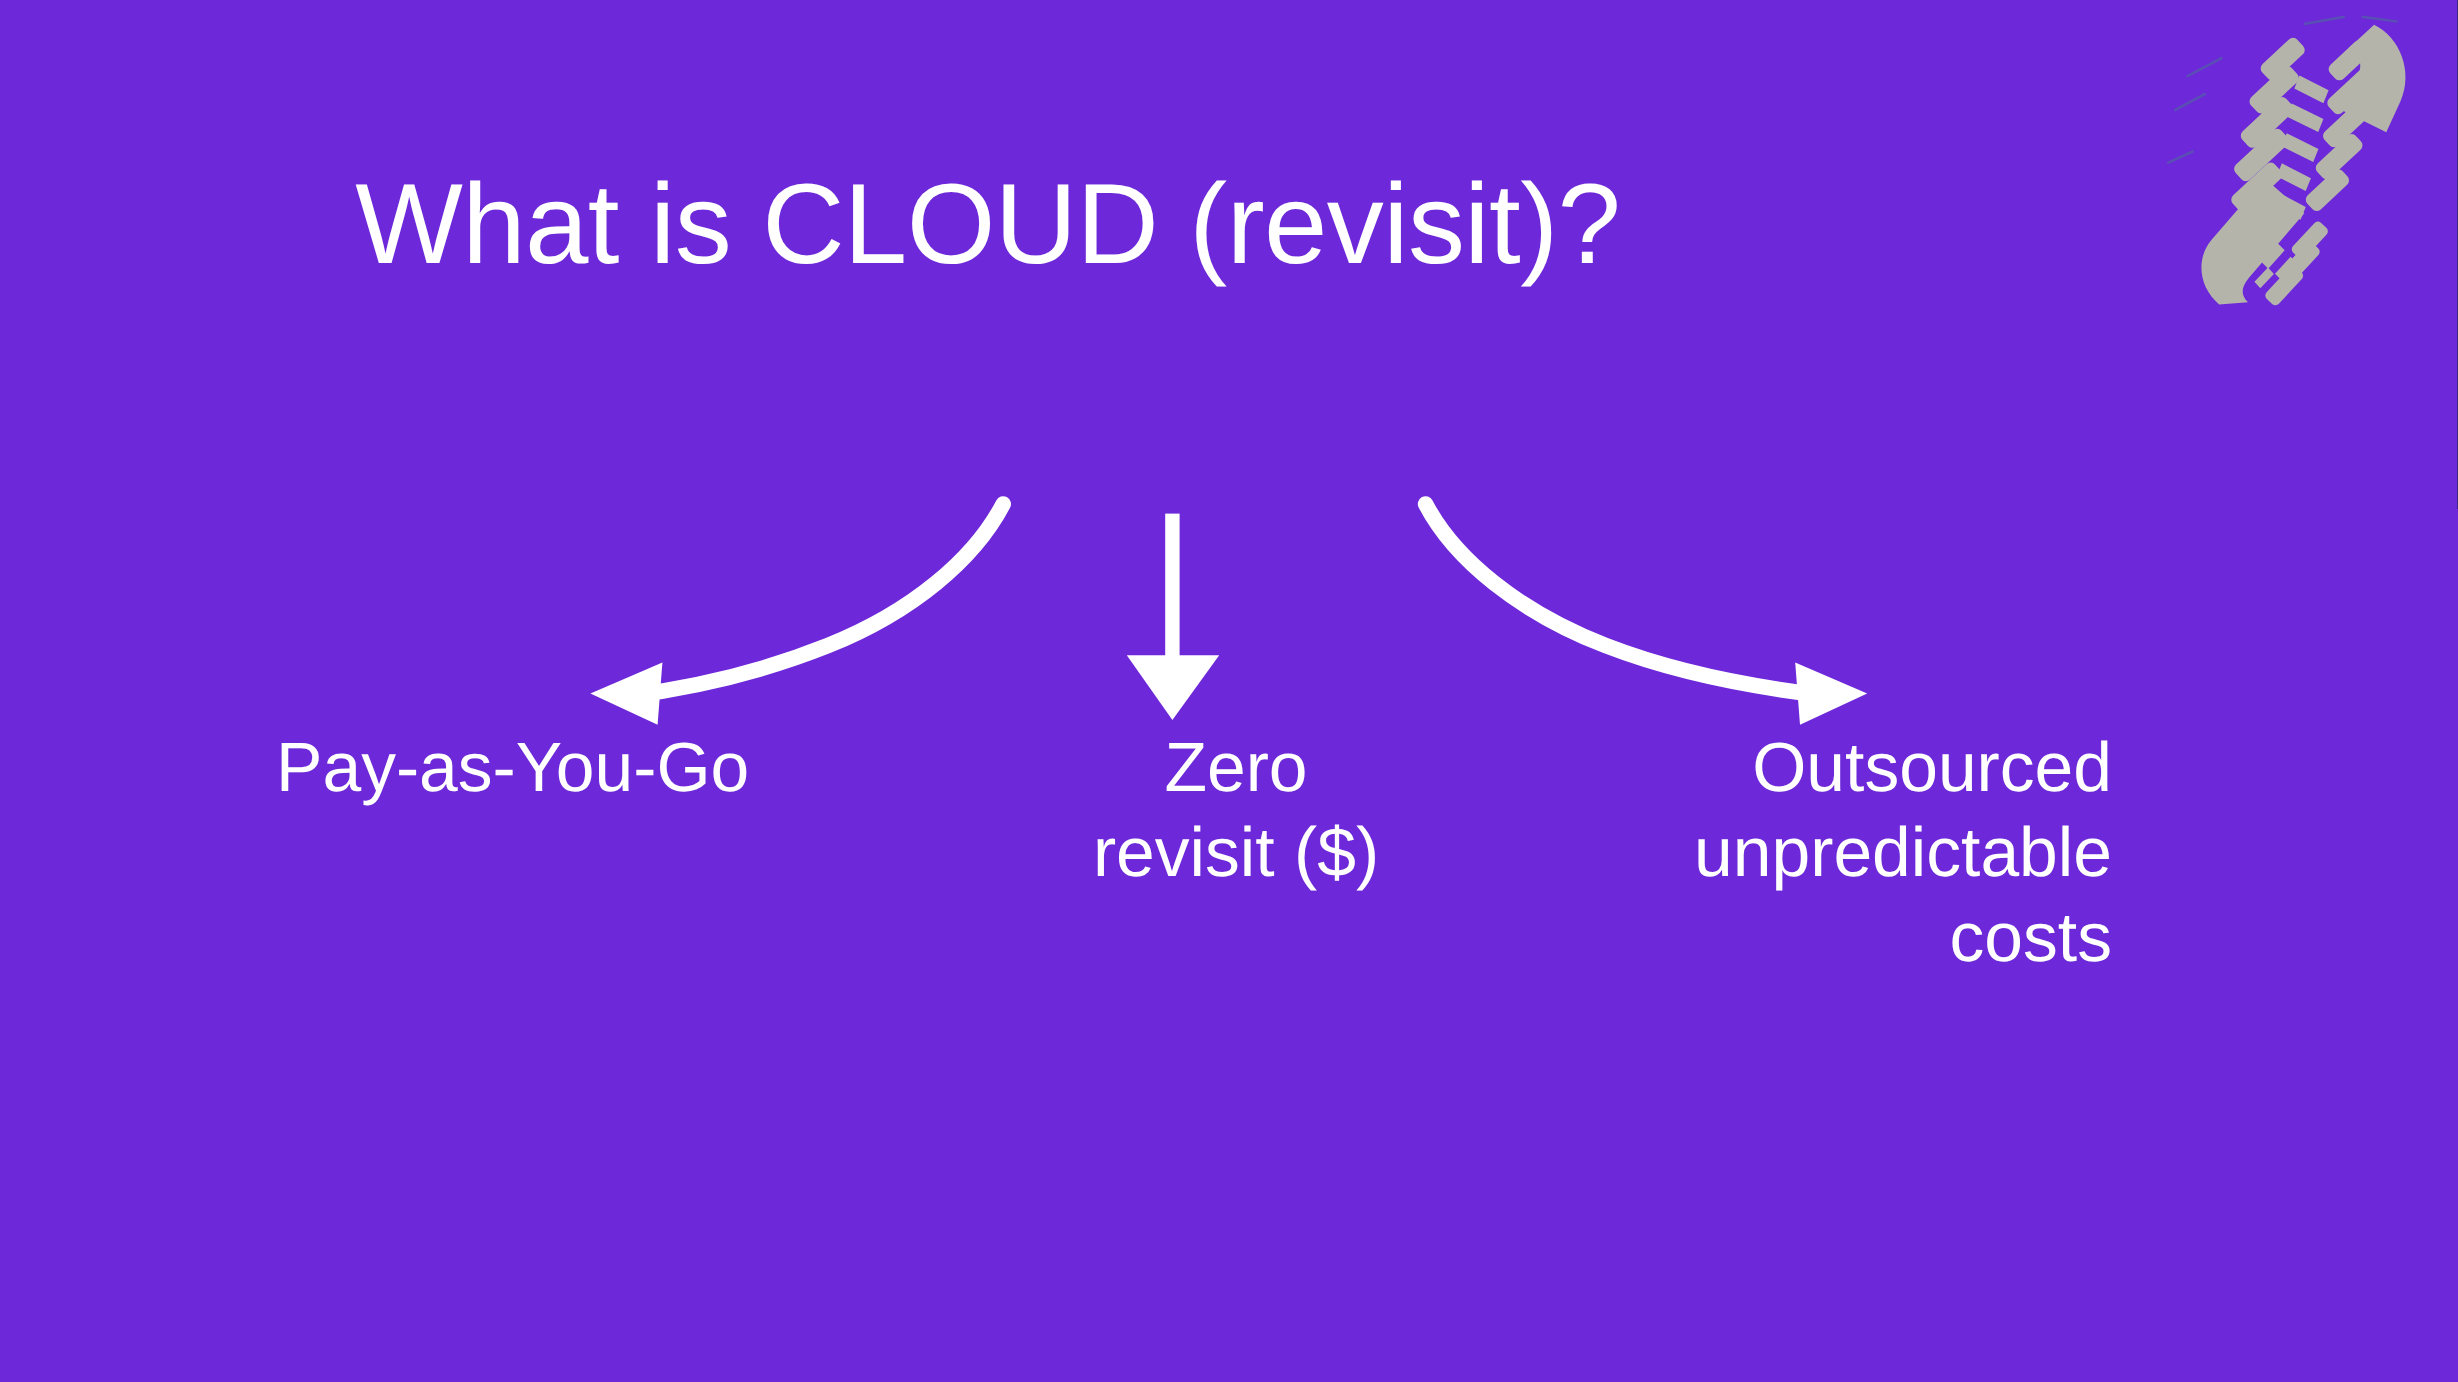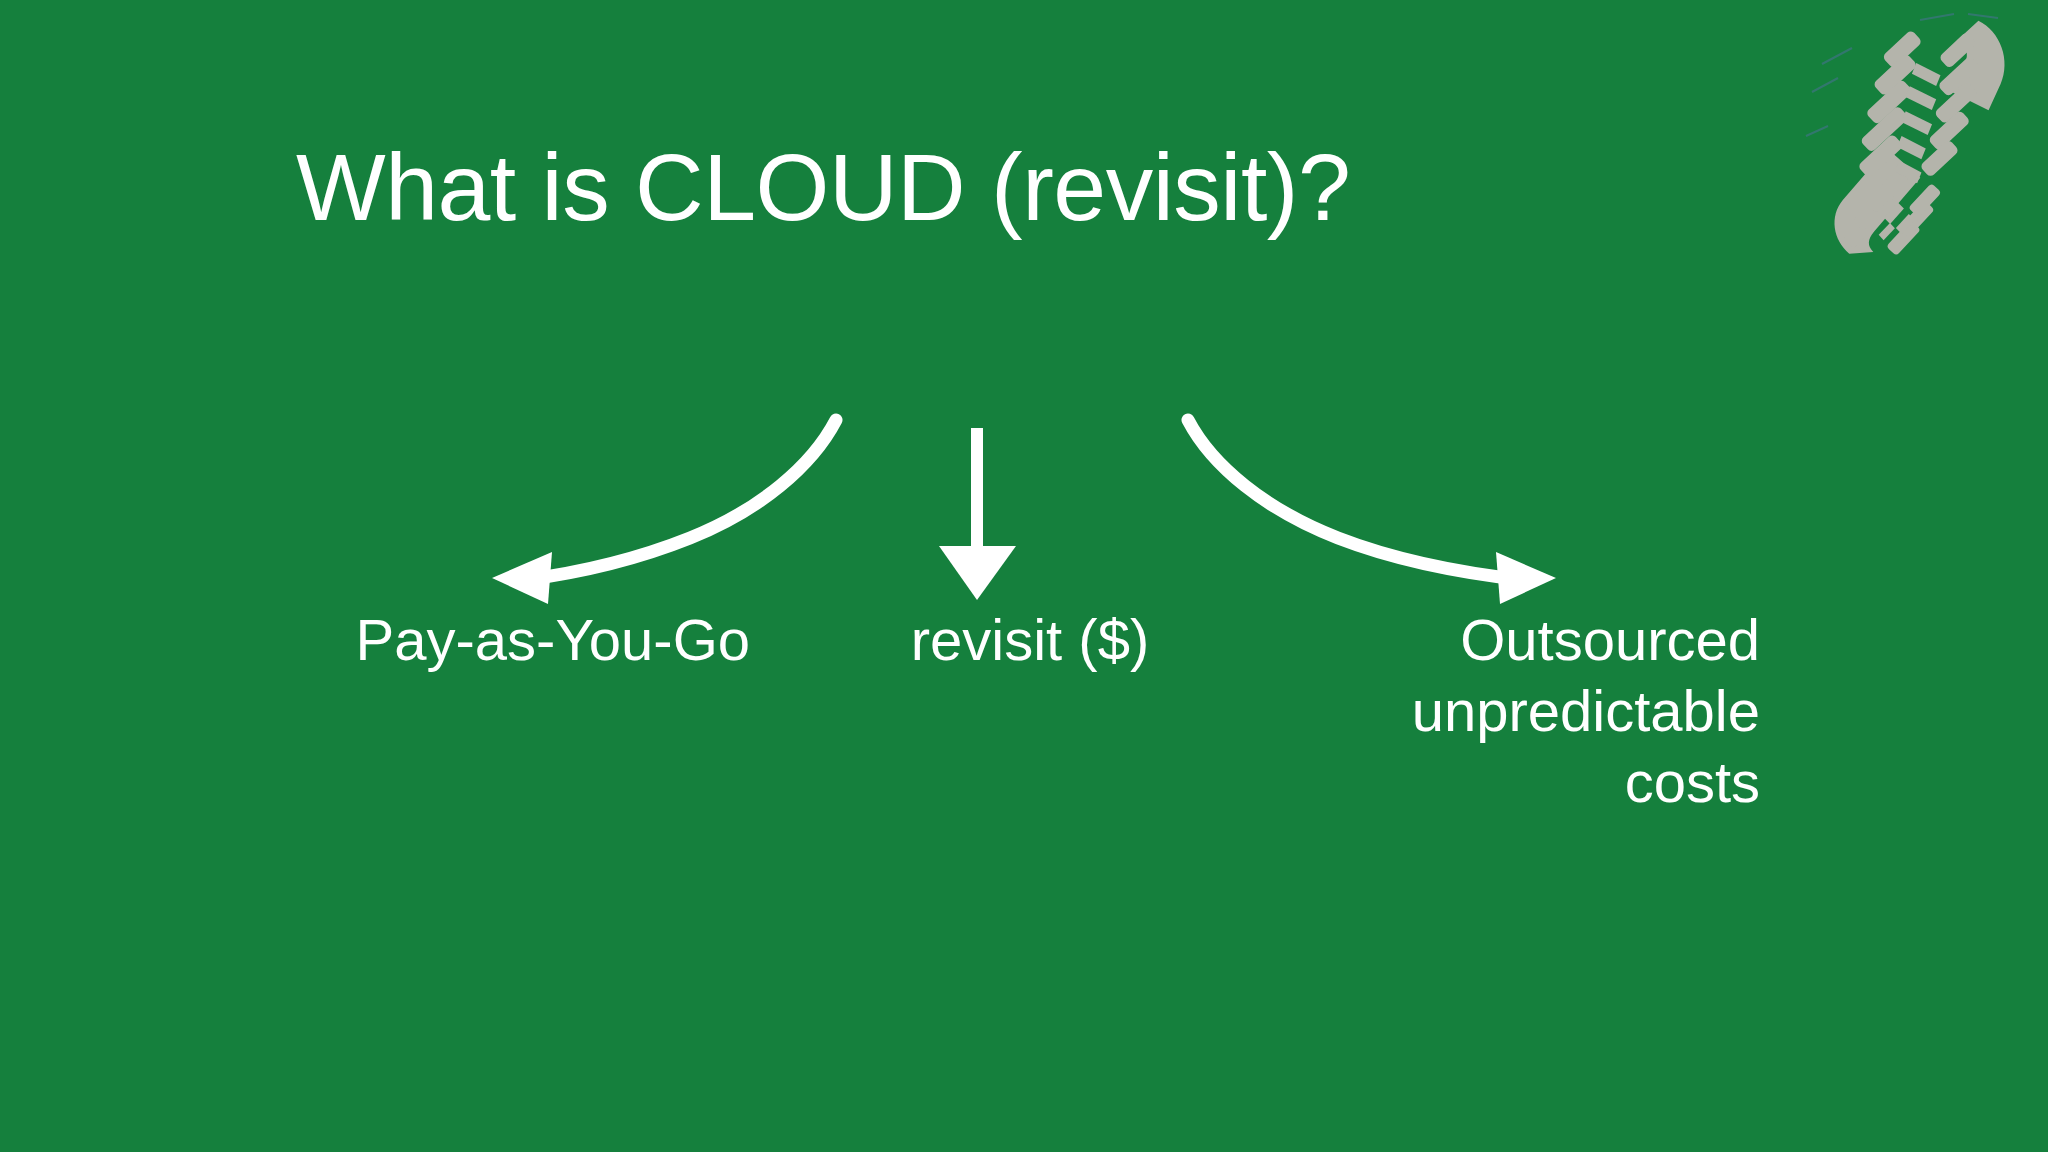--- a/index.html
+++ b/index.html
@@ -5,21 +5,21 @@
 <style>
   html, body {
     margin: 0;
     padding: 0;
     background: #0f2744;
   }
   #slide {
     position: relative;
     width: 2048px;
     height: 1152px;
-    background: #15803d;
+    background: #6d28d9;
     overflow: hidden;
     font-family: "Liberation Sans", "DejaVu Sans", sans-serif;
     -webkit-font-smoothing: antialiased;
   }
 
   
   #footprint {
     position: absolute;
     top: 6px;
     right: 18px;
@@ -58,21 +58,21 @@
     font-size: 58px;
     line-height: 1.22;
     font-weight: 400;
   }
   .col .ln { display: block; white-space: nowrap; }
 
   #col-left {
     left: 230px;
     top: 605px;
     width: 520px;
-    text-align: right;
+    text-align: left;
   }
   #col-mid {
     left: 855px;
     top: 605px;
     width: 350px;
     text-align: center;
   }
   #col-right {
     left: 1320px;
     top: 605px;
@@ -150,20 +150,21 @@
                C 1400 562, 1470 574, 1524 580" fill="none" stroke="#ffffff" stroke-width="13" stroke-linecap="round"></path>
       <path d="M1556 578 L 1496 552 L 1500 604 Z" fill="#ffffff"></path>
     </g>
   </svg>
 
   <div class="col" id="col-left">
     <span class="ln">Pay-as-You-Go</span>
   </div>
 
   <div class="col" id="col-mid">
+    <span class="ln">Zero</span>
     <span class="ln">revisit ($)</span>
   </div>
 
   <div class="col" id="col-right">
     <span class="ln">Outsourced</span>
     <span class="ln">unpredictable</span>
     <span class="ln">costs</span>
   </div>
 
 </div>

